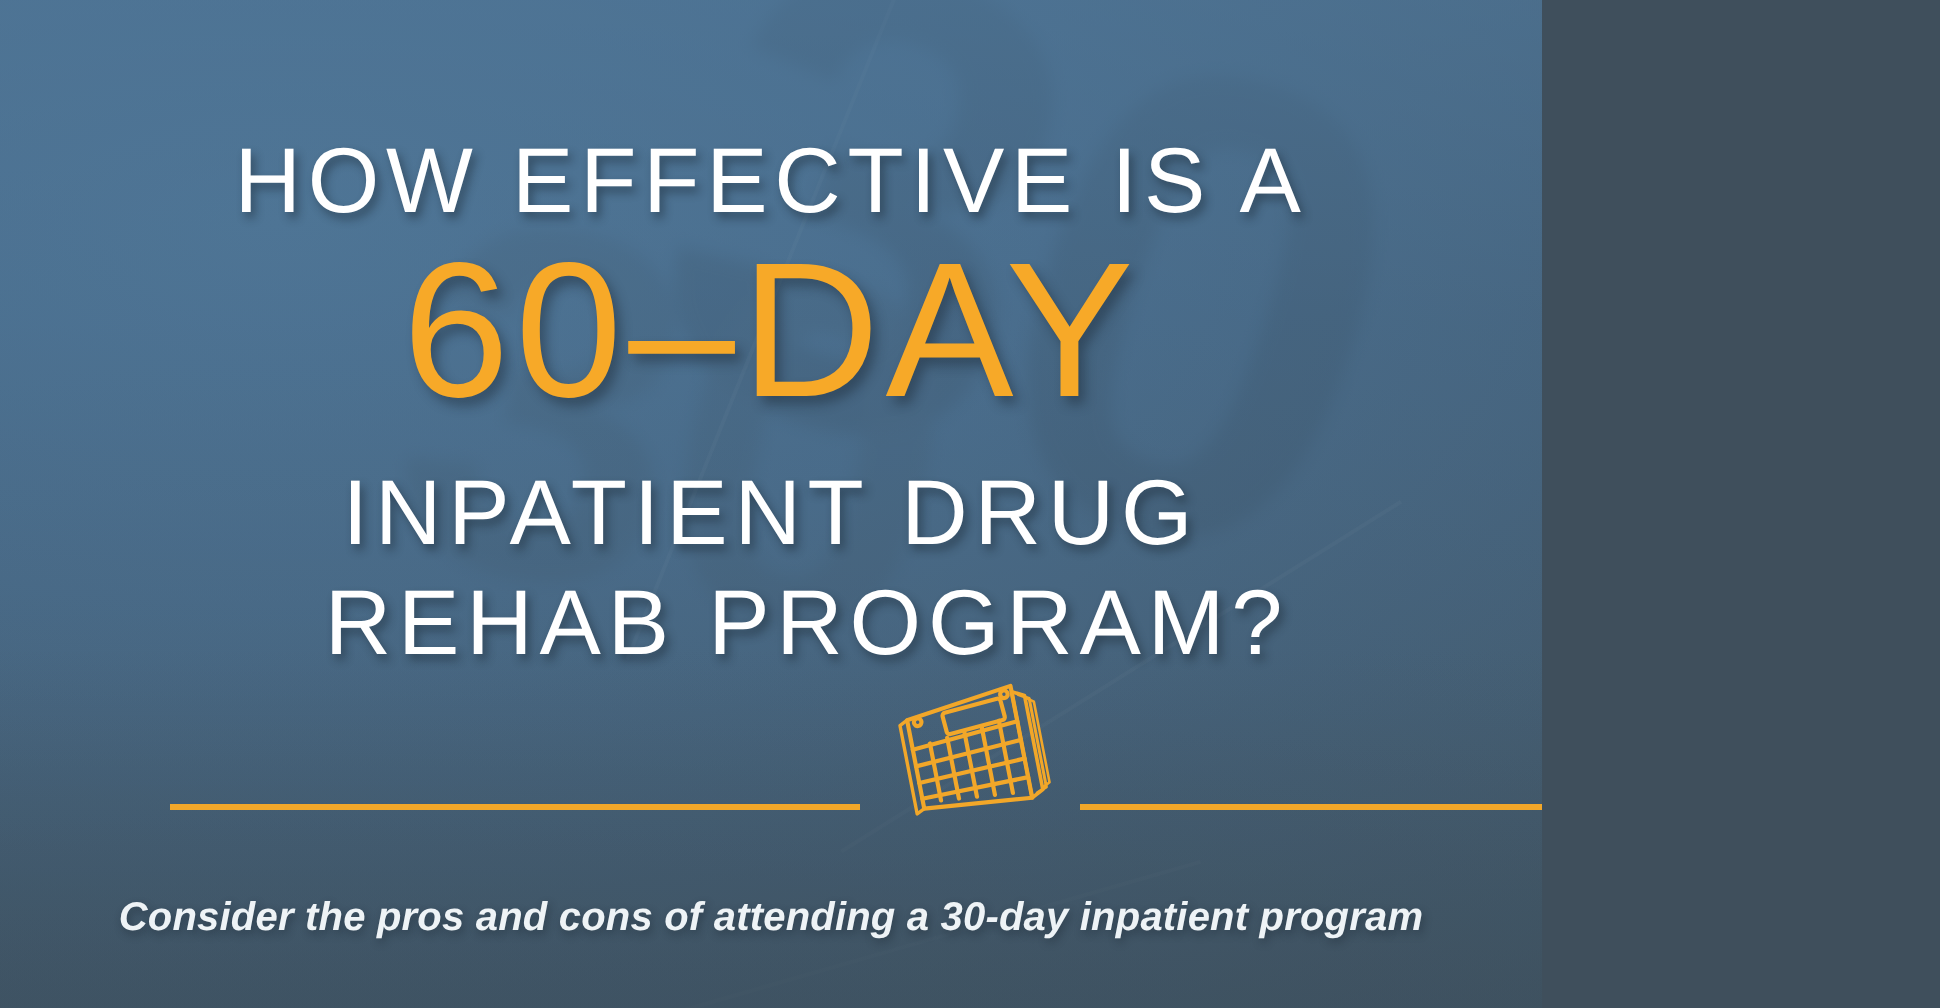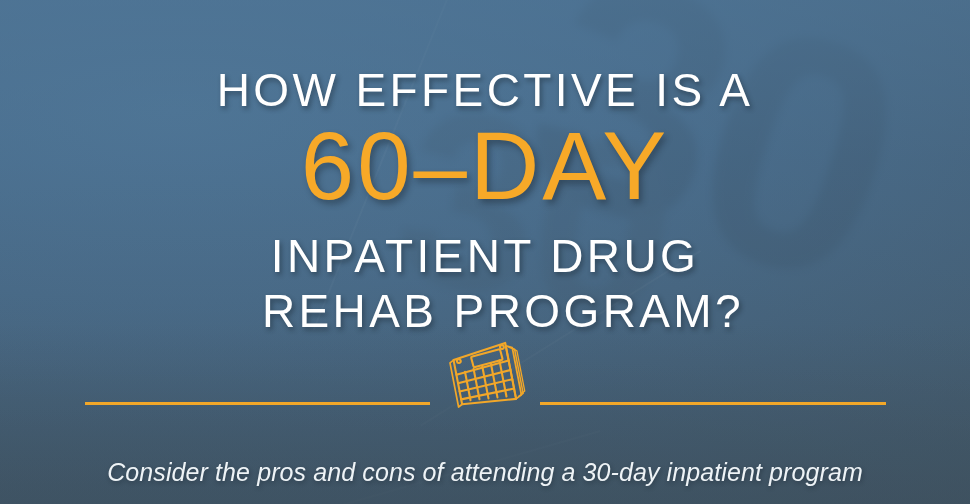--- a/index.html
+++ b/index.html
@@ -2,21 +2,21 @@
 <html><head>
 <meta charset="utf-8">
 <style>
   html, body {
     margin: 0;
     padding: 0;
     background: #3f4f5c;
   }
   .banner {
     position: relative;
-    width: 970px;
+    width: 771px;
     height: 504px;
     overflow: hidden;
     background: #0f172a;
     font-family: "Liberation Sans", sans-serif;
   }
 
   
   .bg-base {
     position: absolute;
     inset: 0;
@@ -159,24 +159,24 @@
     left: 437px;
     top: 2px;
     width: 100px;
     height: 74px;
   }
 
   
   .subtitle {
     position: absolute;
     left: 0; right: 0;
-    top: 458px;
-    font-size: 25px;
+    top: 448px;
+    font-size: 20px;
     font-style: italic;
-    font-weight: 400;
+    font-weight: 700;
     color: #eef3f6;
     letter-spacing: 0.1px;
     white-space: nowrap;
     text-shadow: 1px 2px 4px rgba(20,30,40,0.40);
   }
 </style>
 </head>
 <body>
 
 <div class="banner">

